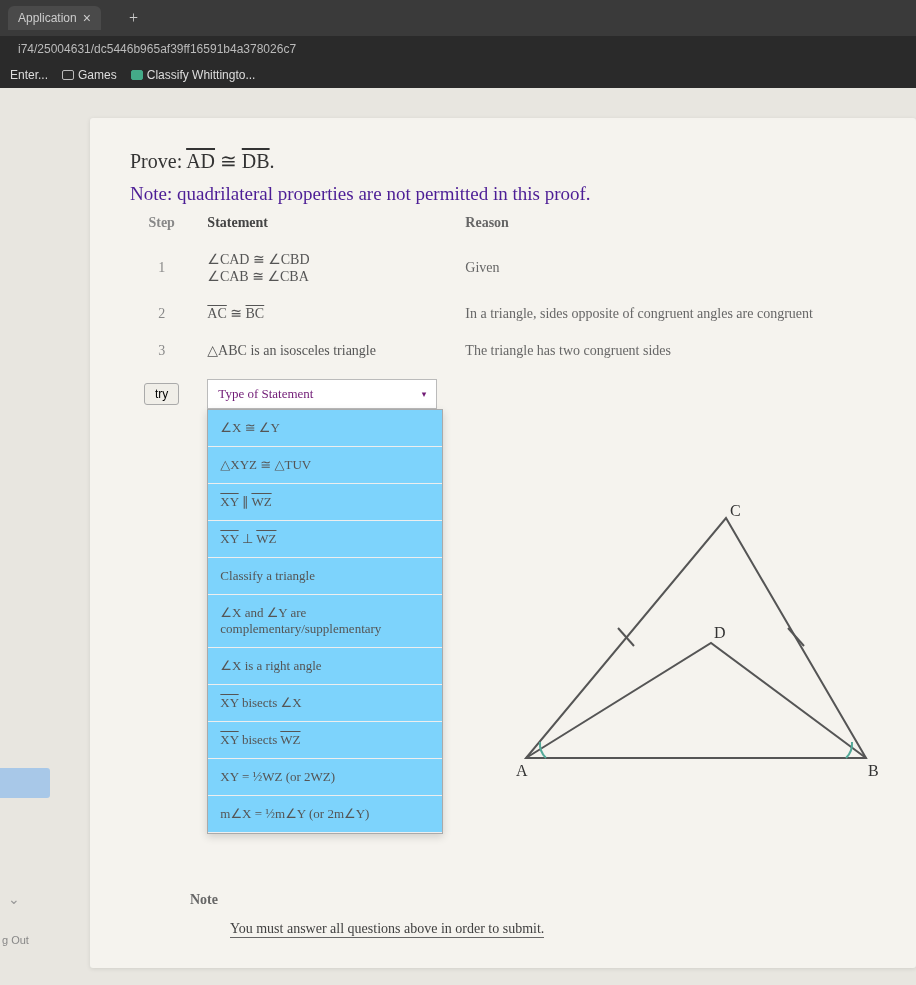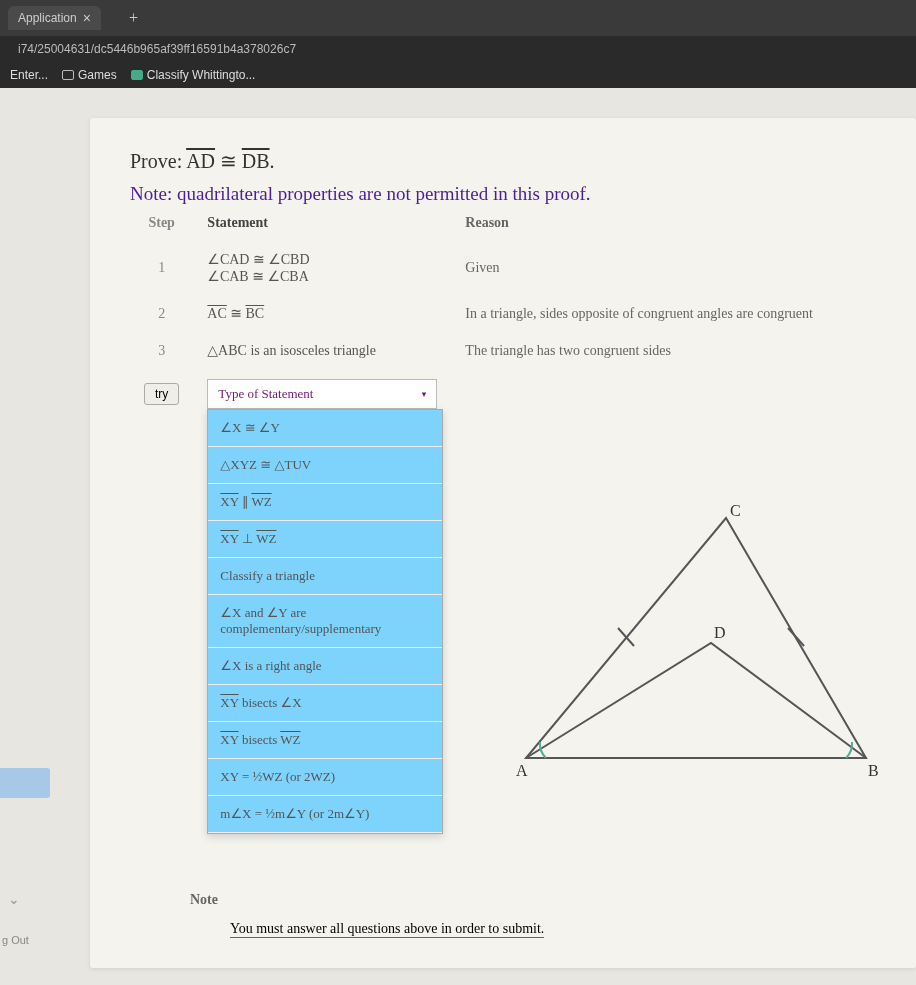--- a/index.html
+++ b/index.html
@@ -29,21 +29,21 @@
 .dropdown-box{position:relative;display:inline-block;width:230px;vertical-align:top}
 .dd-head{border:1px solid #bbb;background:#fff;padding:6px 10px;font-size:13px;color:#701a75;display:flex;justify-content:space-between;align-items:center;cursor:pointer}
 .dd-head .caret{font-size:9px}
 .dd-list{position:absolute;top:100%;left:0;right:-6px;background:#7dd3fc;border:1px solid #aaa;box-shadow:0 3px 8px rgba(0,0,0,.15);z-index:10;max-height:430px;overflow-y:auto}
 .dd-item{padding:10px 12px;font-size:13px;color:#555;cursor:pointer;border-bottom:1px solid #eee}
 .dd-list::-webkit-scrollbar{width:10px}
 .dd-list::-webkit-scrollbar-thumb{background:#999;border-radius:3px}
 .overline{text-decoration:overline}
 .figure{position:absolute;right:30px;top:380px;width:380px;height:300px}
 .answer-row{position:absolute;bottom:60px;left:100px;font-size:14px;color:#666;font-weight:bold}
-.submit-note{position:absolute;bottom:30px;left:140px;font-size:14px;color:#000000;border-bottom:1px solid #666}
+.submit-note{position:absolute;bottom:30px;left:140px;font-size:14px;color:#404040;border-bottom:1px solid #666}
 .logout{position:absolute;left:2px;bottom:42px;font-size:11px;color:#888;font-family:Arial,sans-serif}
 .blue-side{position:absolute;left:0;top:680px;width:50px;height:30px;background:#a8c8e8;border-radius:0 3px 3px 0}
 .chev{position:absolute;left:8px;bottom:80px;color:#999;font-size:14px}
 </style>
 </head>
 <body>
 
 <div class="browser-chrome">
   <div class="tab-bar">
     <div class="tab">

